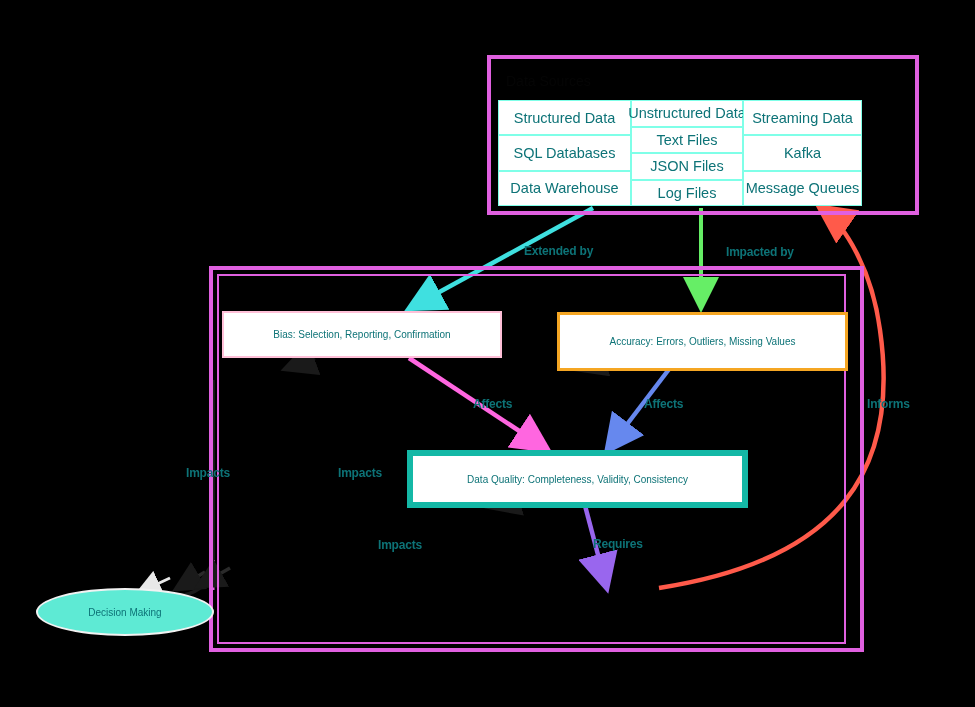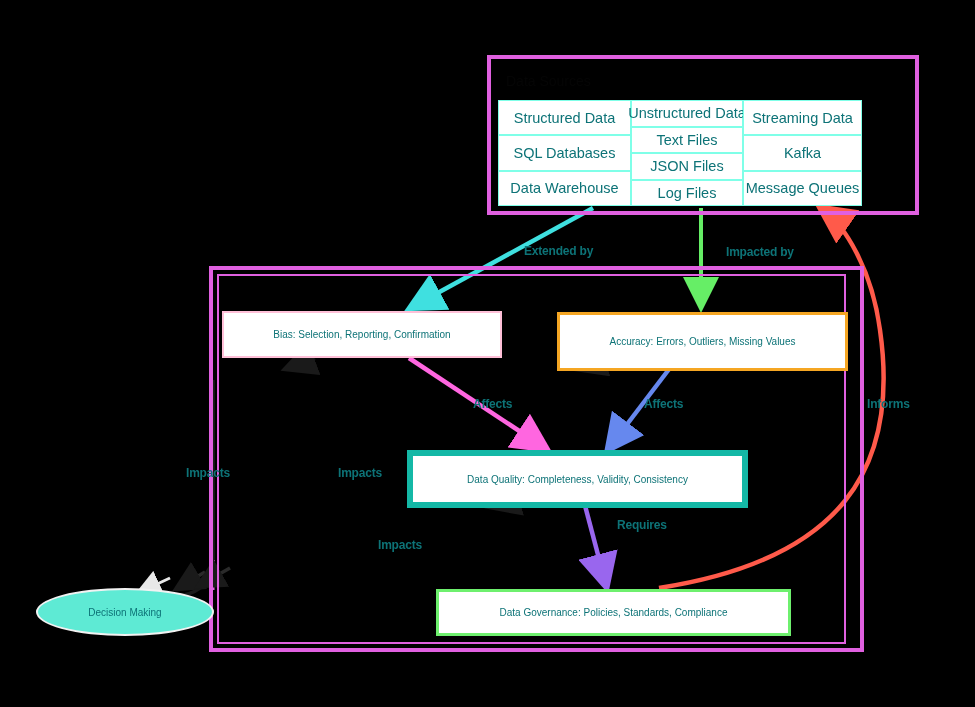--- a/index.html
+++ b/index.html
@@ -237,33 +237,32 @@
 
   <div class="cluster-main-outer"></div>
   <div class="cluster-main-inner"></div>
 
   <div class="node" id="node-bias">Bias: Selection, Reporting, Confirmation</div>
 
   <div class="node" id="node-accuracy">Accuracy: Errors, Outliers, Missing Values</div>
 
   <div class="node" id="node-quality">Data Quality: Completeness, Validity, Consistency</div>
 
-  <div class="node" id="node-governance">Data Governance: Policies, Standards, Compliance</div>
 
   <div class="node" id="node-decision">Decision Making</div>
 
   <div class="edge-label" style="left:524px; top:244px;">Extended by</div>
 
   <div class="edge-label" style="left:704px; top:245px;padding-left:22px;">Impacted by</div>
 
   <div class="edge-label" style="left:473px; top:397px;">Affects</div>
 
   <div class="edge-label" style="left:644px; top:397px;">Affects</div>
 
-  <div class="edge-label" style="left:593px; top:518px;padding-left:24px;">Requires</div>
+  <div class="edge-label" style="left:593px; top:537px;">Requires</div>
 
   <div class="edge-label" style="left:867px; top:397px;">Informs</div>
 
   <div class="edge-label" style="left:186px; top:466px;">Impacts</div>
 
   <div class="edge-label" style="left:338px; top:466px;">Impacts</div>
 
   <div class="edge-label" style="left:378px; top:538px;">Impacts</div>
 
 </div>

